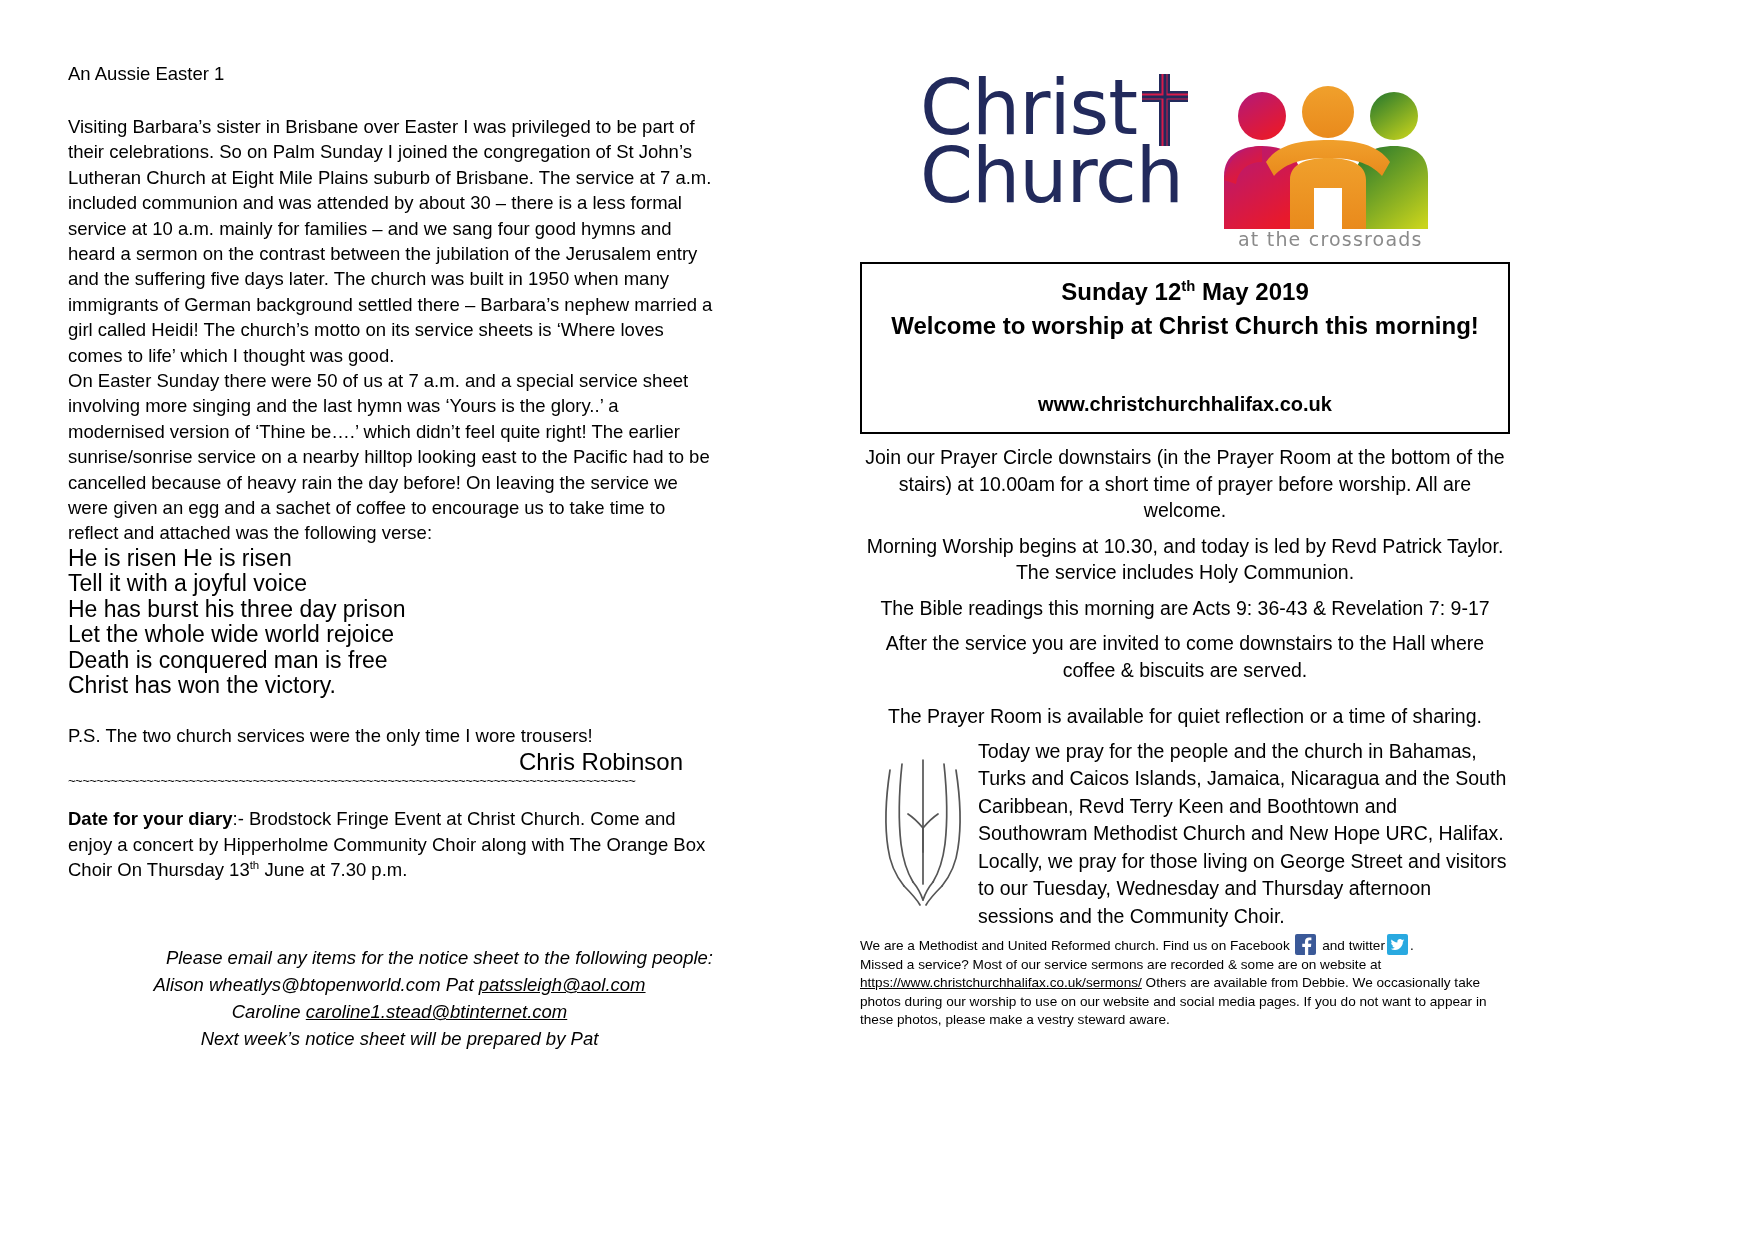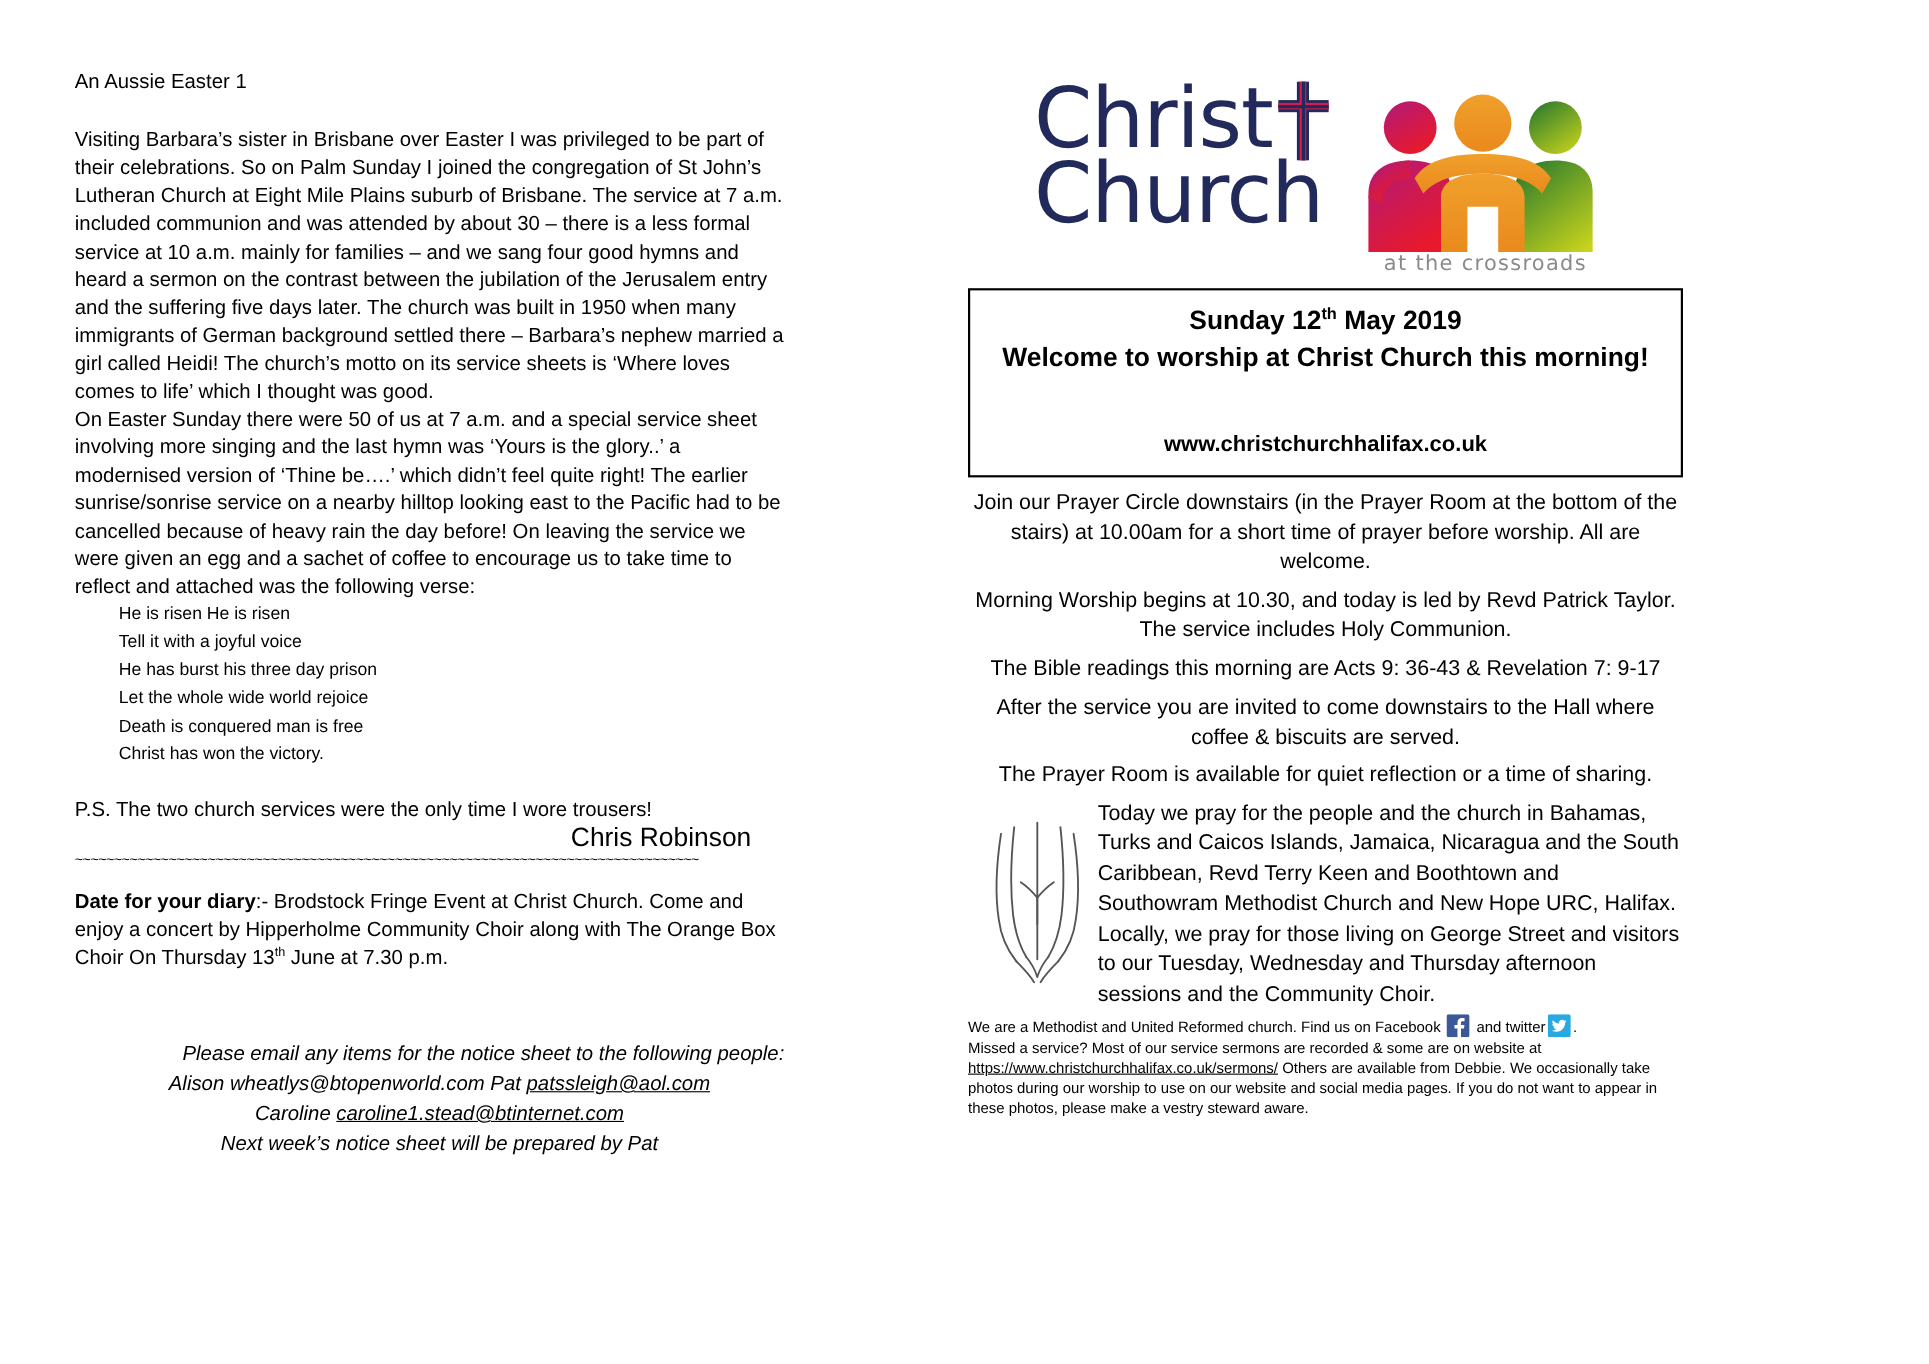--- a/index.html
+++ b/index.html
@@ -16,21 +16,21 @@
   
   .left-col{
     position:absolute;
     left:68px;top:62px;
     width:645px;
   }
   .lc-title{font-size:18.5px;line-height:1.35;}
   .lc-gap{height:27px;}
   .lc-body{font-size:18.5px;line-height:25.4px;}
   .lc-body p{margin:0;}
-  .verse-line{font-size:16px;line-height:25.4px;margin-left:40px;}
+  .verse-line{font-size:23px;line-height:25.4px;}
 
   .sig{
     font-size:24px;
     text-align:right;
     padding-right:30px;
     line-height:25.4px;
   }
   .wavy{
     font-size:13px;
     letter-spacing:-0.5px;
@@ -55,21 +55,21 @@
   }
   .emails .l1{text-align:right;}
   .emails .l2{text-align:center;padding-left:18px;}
   .emails .l3{text-align:center;padding-left:18px;}
   .emails .l4{text-align:center;padding-left:18px;}
   .u{text-decoration:underline;}
 
   
   .right-col{
     position:absolute;
-    left:880px;top:56px;
+    left:860px;top:56px;
     width:650px;
   }
 
   
   .logo-wrap{
     position:relative;
     height:200px;
     width:650px;
   }
   .logo-text{
@@ -245,21 +245,21 @@
     <div class="datebox">
       <div class="d1"><span>Sunday 12</span><sup>th</sup><span> May 2019</span></div>
       <div class="d2">Welcome to worship at Christ Church this morning!</div>
       <div class="d3">www.christchurchhalifax.co.uk</div>
     </div>
 
     <div class="svc p1">Join our Prayer Circle downstairs (in the Prayer Room at the bottom of the stairs) at 10.00am for a short time of prayer before worship. All are welcome.</div>
     <div class="svc">Morning Worship begins at 10.30, and today is led by Revd Patrick Taylor.  The service includes Holy Communion.</div>
     <div class="svc">The Bible readings this morning are Acts 9: 36-43 &amp; Revelation 7: 9-17</div>
     <div class="svc">After the service you are invited to come downstairs to the Hall where coffee &amp; biscuits are served.</div>
-    <div class="svc" style="margin-top:8px">The Prayer Room is available for quiet reflection or a time of sharing.</div>
+    <div class="svc" style="margin-top:20px">The Prayer Room is available for quiet reflection or a time of sharing.</div>
 
     <div class="prayer-block">
       <svg class="hands" viewBox="0 0 110 150">
         <g fill="none" stroke="#555" stroke-width="1.7" stroke-linecap="round">
           <path d="M22 14 C18 40 16 66 20 92 C22 108 28 120 36 130"></path>
           <path d="M34 8 C31 36 30 62 33 88 C35 104 39 116 45 126"></path>
           <path d="M55 4 C55 34 55 62 55 90 C55 106 55 118 55 128"></path>
           <path d="M76 8 C79 36 80 62 77 88 C75 104 71 116 65 126"></path>
           <path d="M88 14 C92 40 94 66 90 92 C88 108 82 120 74 130"></path>
           <path d="M40 58 C46 62 50 66 55 72 C60 66 64 62 70 58"></path>

